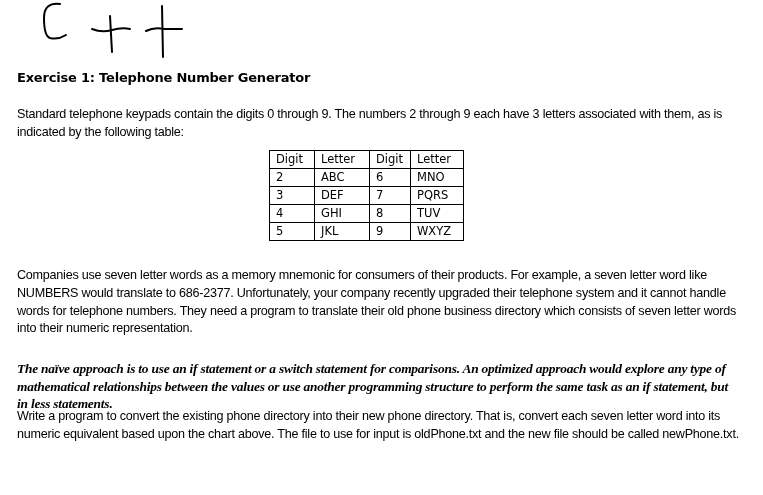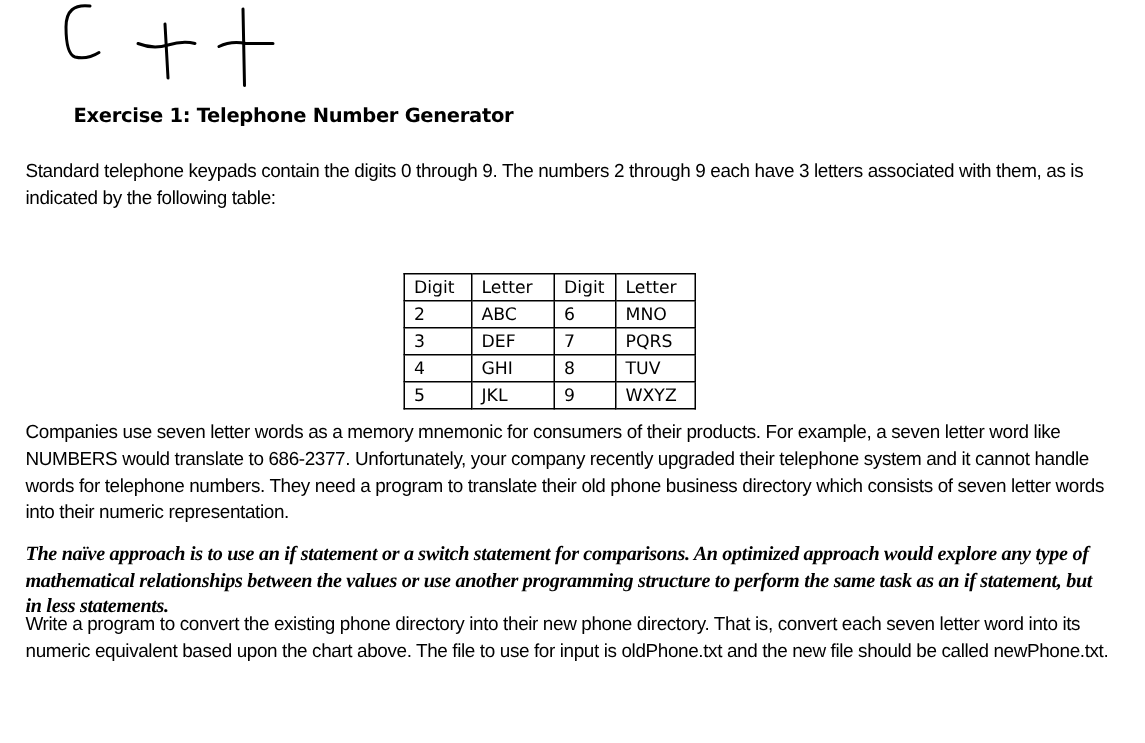--- a/index.html
+++ b/index.html
@@ -1,29 +1,29 @@
 <!DOCTYPE html>
 <html><head>
 <meta charset="utf-8">
 <style>
   html, body { margin:0; padding:0; background:#ffffff; }
   body { width:763px; height:495px; position:relative; overflow:hidden;
          font-family:"Liberation Sans", sans-serif; color:#000; }
   .handwriting { position:absolute; left:36px; top:0; width:160px; height:60px; }
   .title { position:absolute; left:17px; top:70px; font-size:13px; font-weight:bold;
-           font-family:"DejaVu Sans", sans-serif; letter-spacing:-0.2px;margin-left:32px; }
+           font-family:"DejaVu Sans", sans-serif; letter-spacing:-0.2px; }
   .para { position:absolute; left:17px; width:730px; font-size:12.6px; line-height:17.8px;
           font-family:Liberation Sans, sans-serif; letter-spacing:-0.25px; }
   .p1 { top:106px; }
-  .p2 { top:280px; }
+  .p2 { top:267px; }
   .p3 { top:360px; font-family:"Liberation Serif", serif; font-style:italic; font-weight:bold;
         font-size:13.4px; line-height:17.5px; letter-spacing:-0.2px; width:720px; }
   .p4 { top:408px; }
   table.keypad { position:absolute; left:269px; top:150px; border-collapse:collapse;
-                 font-family:"DejaVu Sans", sans-serif; font-size:11.5px;margin-top:32px; }
+                 font-family:"DejaVu Sans", sans-serif; font-size:11.5px; }
   table.keypad td, table.keypad th { border:1px solid #000; padding:0 6px; height:17px;
                  text-align:left; font-weight:normal; line-height:17px; }
   table.keypad .c1 { width:32px; }
   table.keypad .c2 { width:42px; }
   table.keypad .c3 { width:28px; }
   table.keypad .c4 { width:40px; }
 </style>
 </head>
 <body>
 

